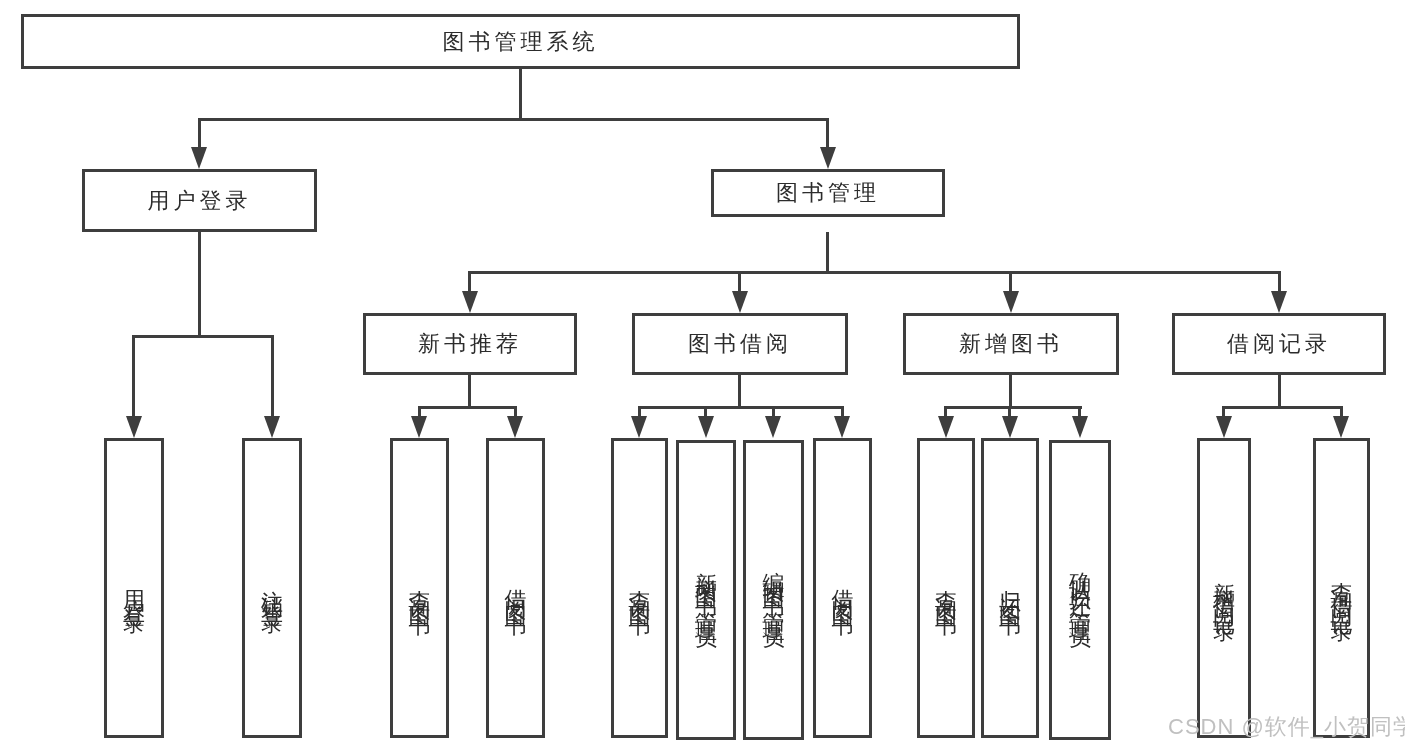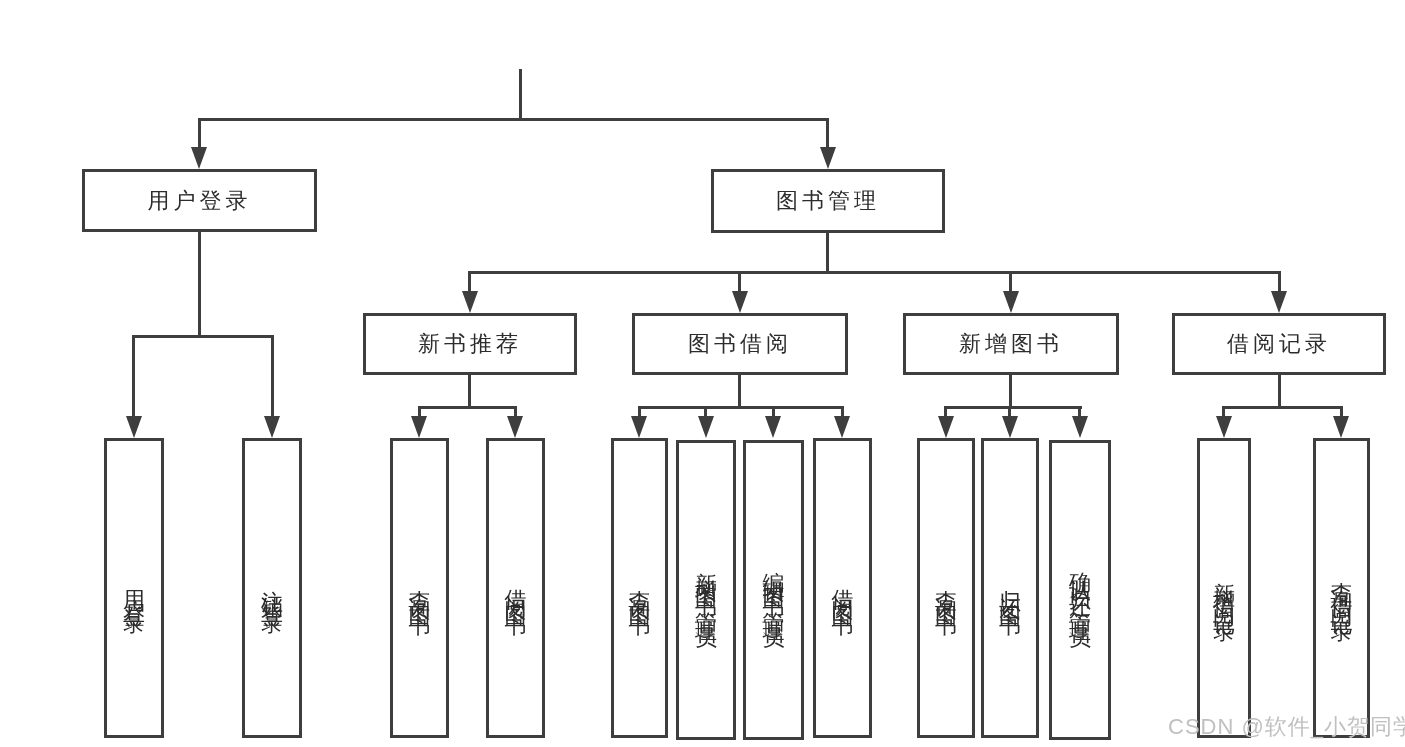--- a/index.html
+++ b/index.html
@@ -27,32 +27,35 @@
   .wm{
     position:absolute;left:1168px;top:712px;font-size:22px;color:#c0c0c0;
     letter-spacing:1px;white-space:nowrap;z-index:5;
   }
 </style>
 </head>
 <body>
 
 <div class="stage">
 
+  <div class="node" style="left:21px;top:14px;width:999px;height:55px">
+    <span class="htext">图书管理系统</span>
+  </div>
 
   <div class="vl" style="left:519px;top:69px;height:52px"></div>
   <div class="hl" style="left:198px;top:118px;width:630px"></div>
   <div class="vl" style="left:198px;top:118px;height:32px"></div>
   <div class="arw" style="left:191px;top:147px"></div>
   <div class="vl" style="left:826px;top:118px;height:32px"></div>
   <div class="arw" style="left:820px;top:147px"></div>
 
   <div class="node" style="left:82px;top:169px;width:235px;height:63px">
     <span class="htext">用户登录</span>
   </div>
-  <div class="node" style="left:711px;top:169px;width:234px;height:64px">
+  <div class="node" style="left:711px;top:169px;width:234px;height:48px">
     <span class="htext">图书管理</span>
   </div>
 
   <div class="vl" style="left:198px;top:232px;height:105px"></div>
   <div class="hl" style="left:132px;top:335px;width:142px"></div>
   <div class="vl" style="left:132px;top:335px;height:84px"></div>
   <div class="arw" style="left:126px;top:416px"></div>
   <div class="vl" style="left:271px;top:335px;height:84px"></div>
   <div class="arw" style="left:264px;top:416px"></div>
 

